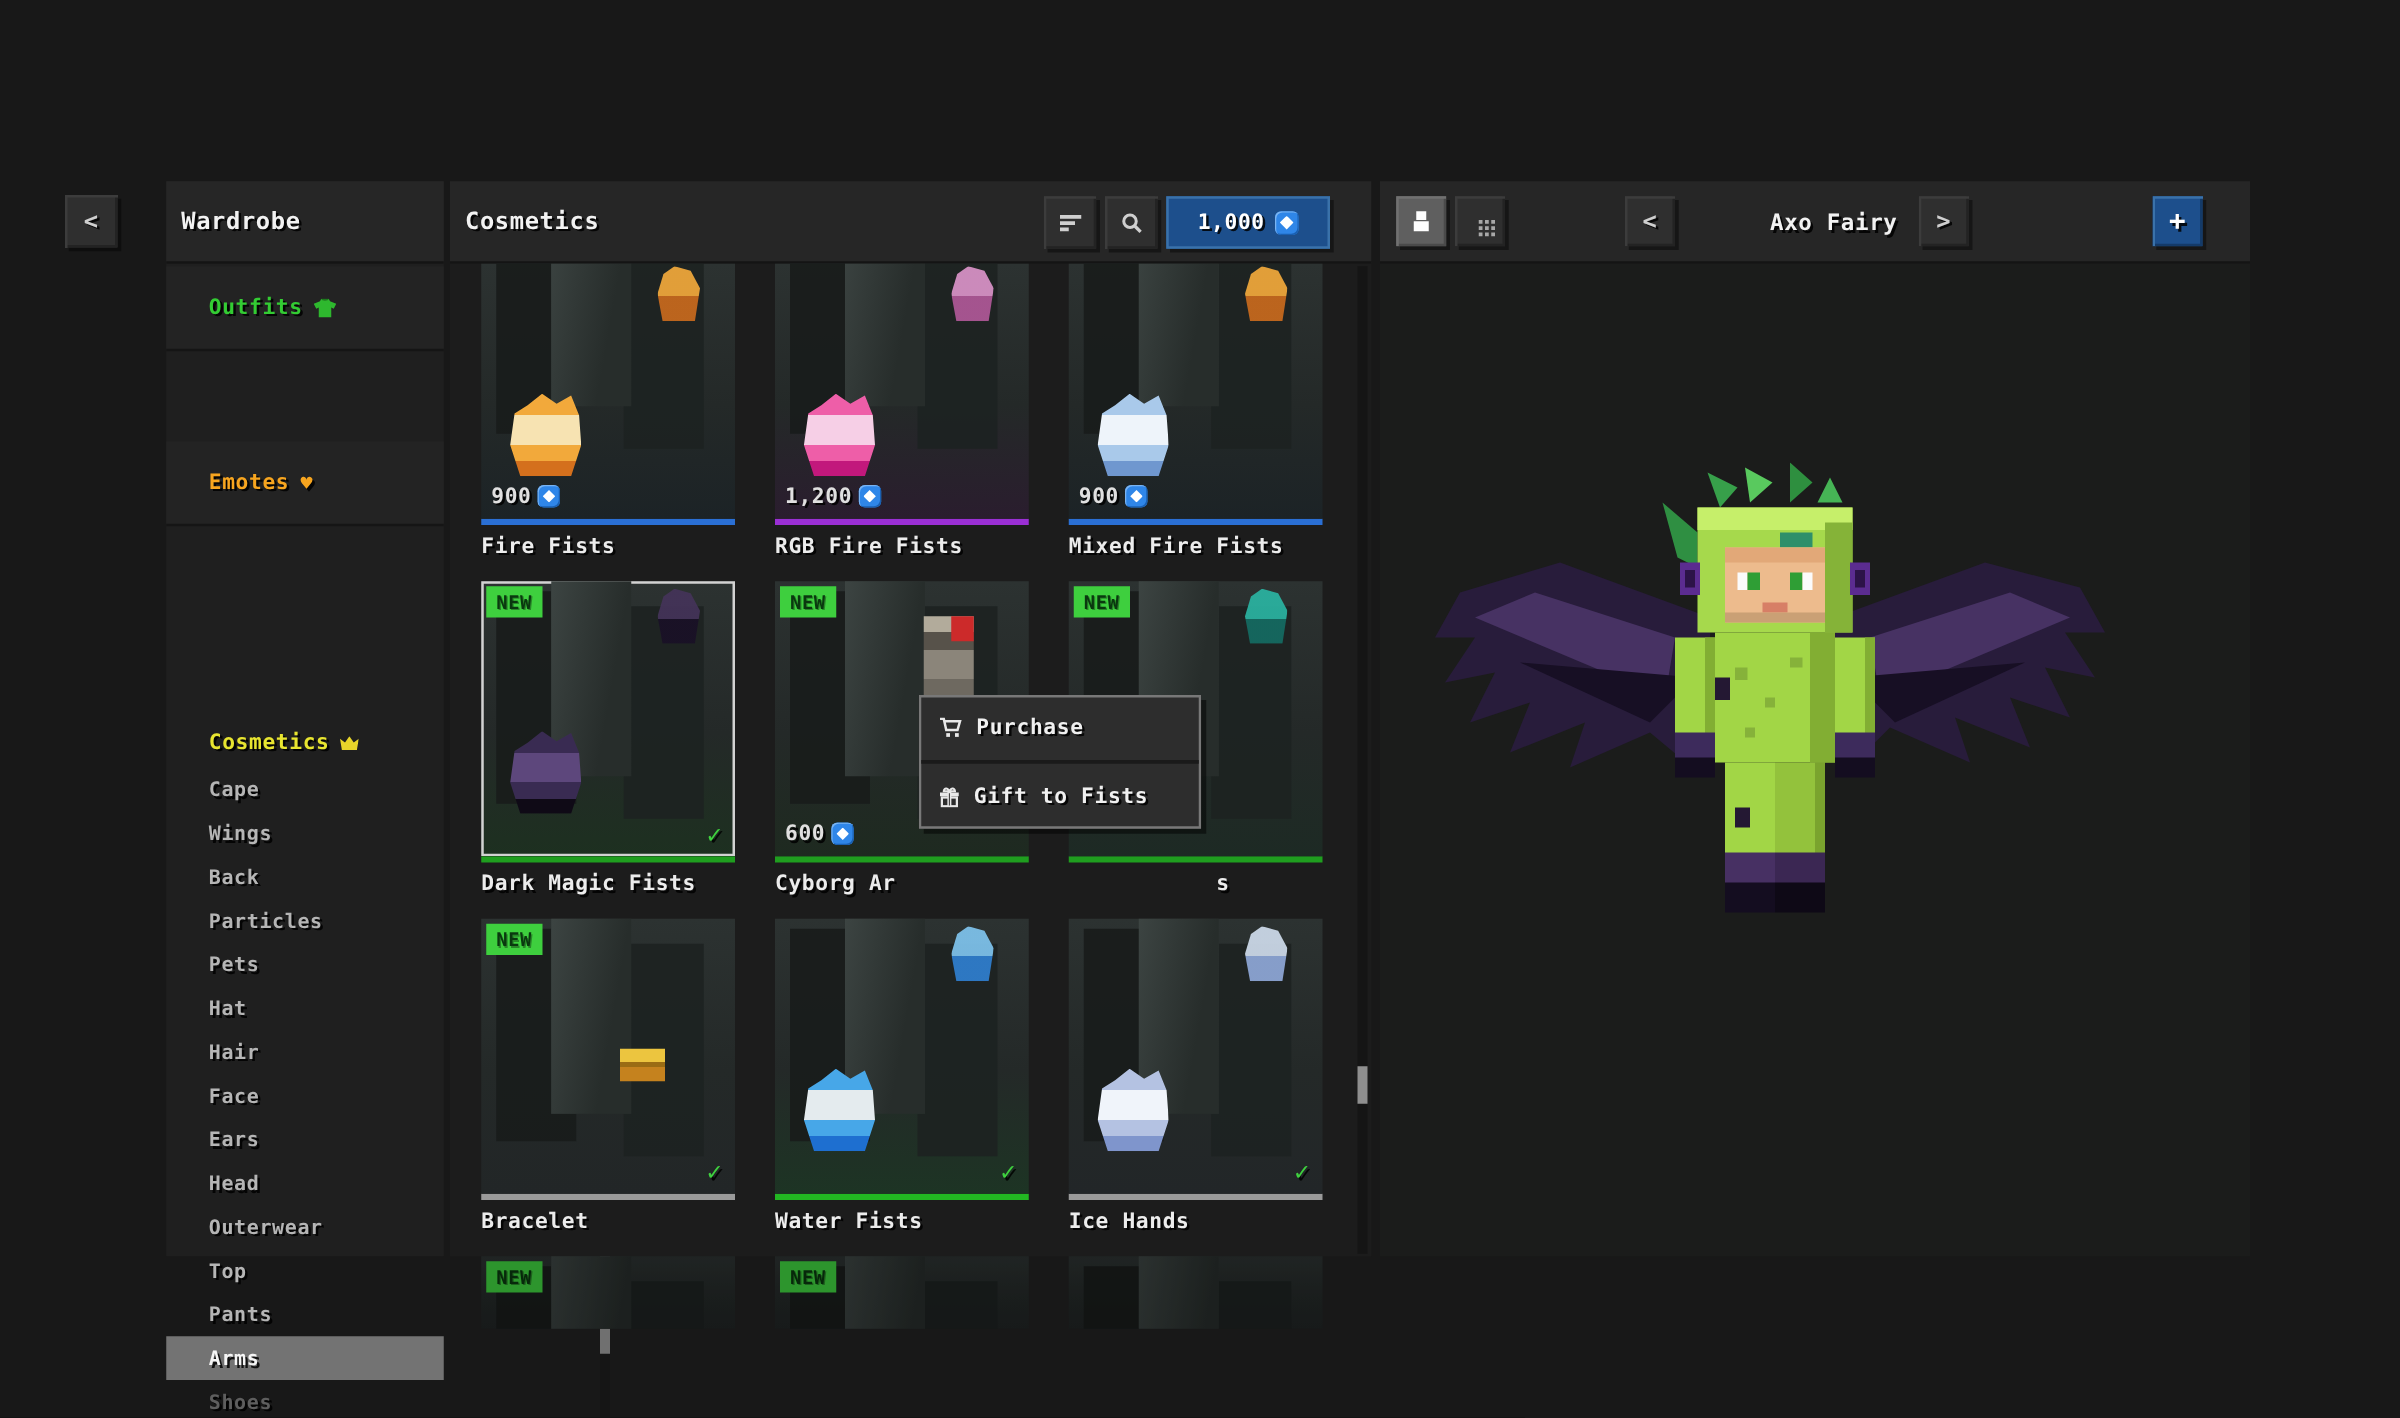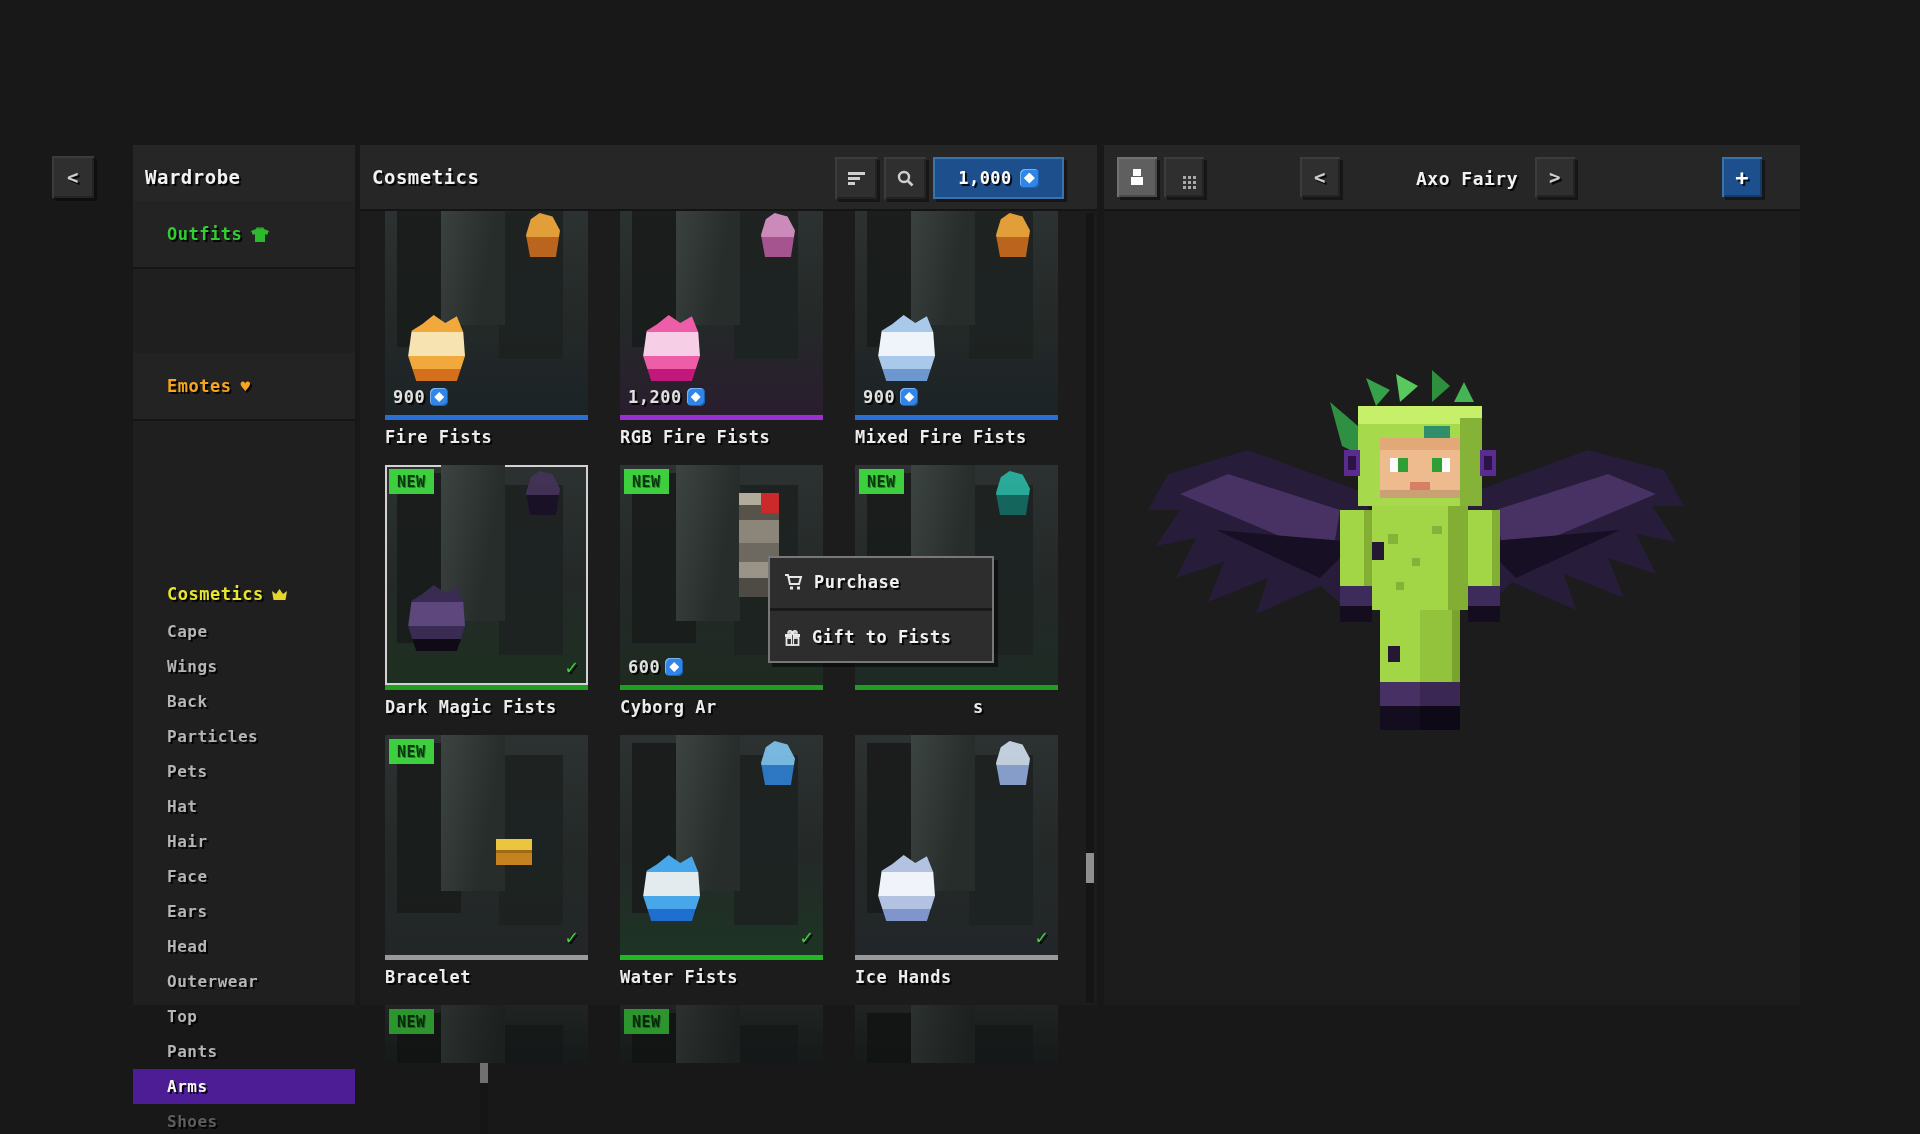--- a/index.html
+++ b/index.html
@@ -27,21 +27,21 @@
   .ptitle{color:#f2f2f2;font-size:19px;padding-left:12px;}
 
   
   .sec-row{position:absolute;left:0;width:100%;height:68px;background:#232323;
            border-bottom:2px solid #151515;display:flex;align-items:center;gap:9px;
            padding-left:34px;font-size:17px;cursor:pointer;}
   .sub-list{position:absolute;left:0;top:415px;width:100%;}
   .sub-cat{display:flex;align-items:center;gap:8px;font-size:17px;color:#e8e530;
            padding:24px 0 10px 34px;cursor:pointer;}
   .sub-item{height:35px;line-height:35px;padding-left:34px;font-size:16px;color:#b5b5b5;cursor:pointer;}
-  .sub-item.selected{background:#4c1d95;color:#f5f5f5;}
+  .sub-item.selected{background:#737373;color:#f5f5f5;}
   .sub-item.disabled{color:#5e5e5e;}
   .vscroll{position:absolute;width:8px;background:#151515;top:70px;bottom:2px;}
   .vthumb{position:absolute;left:0;width:8px;background:#707070;cursor:pointer;}
 
   
   .tool{width:42px;height:42px;top:12px;}
   .sort-glyph{width:17px;height:13px;background:
       linear-gradient(#cfcfcf,#cfcfcf) left 0/17px 3px no-repeat,
       linear-gradient(#cfcfcf,#cfcfcf) left 5px/12px 3px no-repeat,
       linear-gradient(#cfcfcf,#cfcfcf) left 10px/7px 3px no-repeat;}
@@ -84,21 +84,21 @@
   .card-label{height:25px;line-height:27px;font-size:17px;color:#ececec;margin-top:4px;
         white-space:nowrap;overflow:hidden;}
   .badge-new{position:absolute;left:4px;top:4px;padding:4px 8px 3px;background:#3ecf3e;
         color:#0a380f;font-size:15px;text-shadow:1px 1px 0 rgba(0,0,0,.35);}
   .price{position:absolute;left:8px;bottom:8px;display:flex;align-items:center;gap:5px;
         color:#e0e0e0;font-size:17px;}
   .price .coin{width:18px;height:18px;}
   .check{position:absolute;right:10px;bottom:6px;color:#3fd13f;font-size:20px;}
 
   
-  .ctx{position:absolute;left:768px;top:556px;width:226px;background:#2d2d2d;
+  .ctx{position:absolute;left:735px;top:556px;width:226px;background:#2d2d2d;
        box-shadow:inset 0 0 0 2px #787878,4px 4px 0 rgba(0,0,0,.5);z-index:30;}
   .ctx-item{display:flex;align-items:center;gap:11px;height:52px;padding-left:16px;
        color:#f0f0f0;font-size:17px;cursor:pointer;}
   .ctx-sep{height:3px;background:#1a1a1a;margin:0 2px;}
 
   
   .icon-person{position:relative;width:12px;height:16px;}
   .icon-person::before{content:"";position:absolute;left:2px;top:0;width:8px;height:7px;background:#fff;}
   .icon-person::after{content:"";position:absolute;left:0;top:8px;width:12px;height:8px;background:#fff;}
   
@@ -120,21 +120,21 @@
 
   <div class="sqbtn" style="left:52px;top:156px;width:42px;height:42px;">
     <span class="chev px">&lt;</span>
   </div>
 
   <aside class="panel sidebar">
     <div class="phead">
       <span class="ptitle px">Wardrobe</span>
     </div>
 
-    <div class="sec-row px" style="top:56px;">
+    <div class="sec-row px" style="top:68px;">
       <span style="color:#33cc33;">Outfits</span>
       <span>
         <svg width="18" height="15" viewBox="0 0 18 15">
             <path d="M6 0h6l1 2 5 2-2 4-2-1v8H4V7L2 8 0 4l5-2z" fill="#2eb82e"></path>
             <path d="M6 0h6c0 2-6 2-6 0z" fill="#1d7a1d"></path>
           </svg>
       </span>
     </div>
     <div class="sec-row px" style="top:208px;">
       <span style="color:#f7a51f;">Emotes</span>

